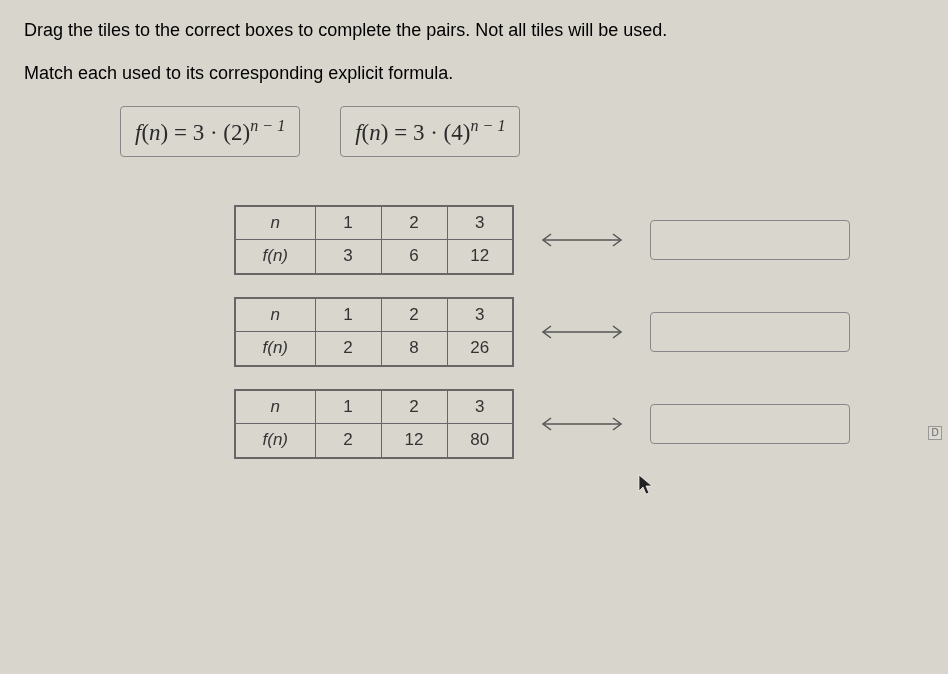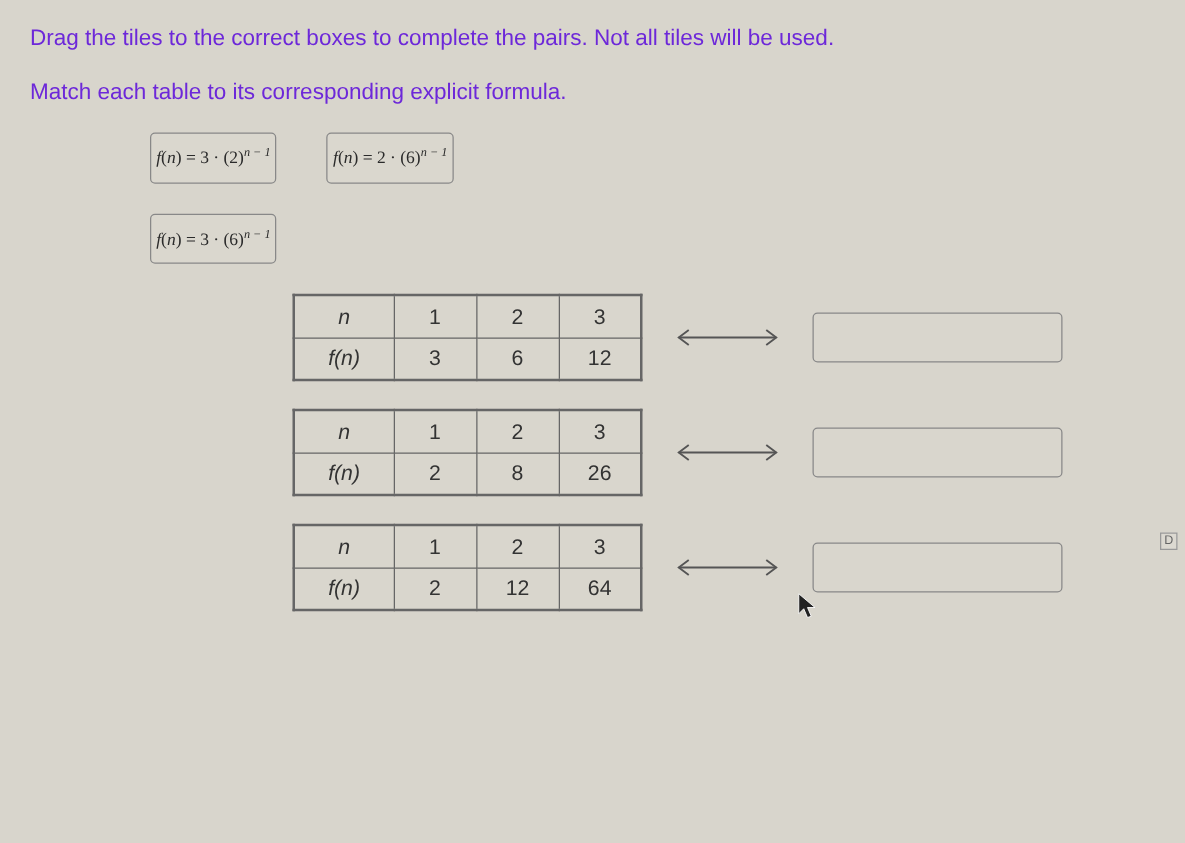--- a/index.html
+++ b/index.html
@@ -8,35 +8,35 @@
       height: 674px;
       background: #d8d5cc;
       font-family: Arial, sans-serif;
       padding: 20px 24px;
       color: #2a2a2a;
       position: relative;
       overflow: hidden;
     }
     .instruction {
       font-size: 18px;
-      color: #6d28d9;
+      color: #000000;
       margin-bottom: 22px;
     }
     .tile-row {
       display: flex;
       gap: 40px;
       margin-bottom: 24px;
       padding-left: 96px;
     }
     .tile {
       border: 1px solid #888;
       border-radius: 4px;
       background: rgba(255,255,255,0.05);
-      padding: 10px 4px;
-      font-size: 14px;
+      padding: 10px 14px;
+      font-size: 23px;
       font-family: "Times New Roman", serif;
       white-space: nowrap;
       cursor: grab;
     }
     .tile .fn { font-style: italic; }
     .tile .var { font-style: italic; }
     .tile sup { font-size: 0.7em; font-style: italic; }
     .match-area {
       margin-top: 20px;
       padding-left: 210px;
@@ -97,35 +97,32 @@
       color: #666;
       text-align: center;
       line-height: 12px;
       background: rgba(255,255,255,0.1);
     }
   </style>
 </head>
 <body>
 
 <p class="instruction">Drag the tiles to the correct boxes to complete the pairs. Not all tiles will be used.</p>
-<p class="instruction">Match each table to its corresponding explicit formula.</p>
+<p class="instruction">Match each used to its corresponding explicit formula.</p>
 
 <div class="tile-row">
   <div class="tile">
     <span class="fn">f</span>(<span class="var">n</span>) = <span>3</span> · (<span>2</span>)<sup>n − 1</sup>
   </div>
   <div class="tile">
-    <span class="fn">f</span>(<span class="var">n</span>) = <span>2</span> · (<span>6</span>)<sup>n − 1</sup>
+    <span class="fn">f</span>(<span class="var">n</span>) = <span>3</span> · (<span>4</span>)<sup>n − 1</sup>
   </div>
 </div>
 
 <div class="tile-row">
-  <div class="tile">
-    <span class="fn">f</span>(<span class="var">n</span>) = <span>3</span> · (<span>6</span>)<sup>n − 1</sup>
-  </div>
 </div>
 
 <div class="match-area">
 
   <div class="match-row">
     <table class="data-table">
       <tbody>
           <tr>
         <td class="label">n</td>
         <td>1</td>
@@ -183,21 +180,21 @@
           <tr>
         <td class="label">n</td>
         <td>1</td>
         <td>2</td>
         <td>3</td>
       </tr>
       <tr>
         <td class="label">f(n)</td>
         <td>2</td>
         <td>12</td>
-        <td>64</td>
+        <td>80</td>
       </tr>
     </tbody>
       </table>
     <div class="arrow">
       <svg width="90" height="20" viewBox="0 0 90 20">
           <line x1="6" y1="10" x2="84" y2="10" stroke="#555" stroke-width="1.5"></line>
           <polyline points="14,4 6,10 14,16" fill="none" stroke="#555" stroke-width="1.5"></polyline>
           <polyline points="76,4 84,10 76,16" fill="none" stroke="#555" stroke-width="1.5"></polyline>
         </svg>
     </div>

